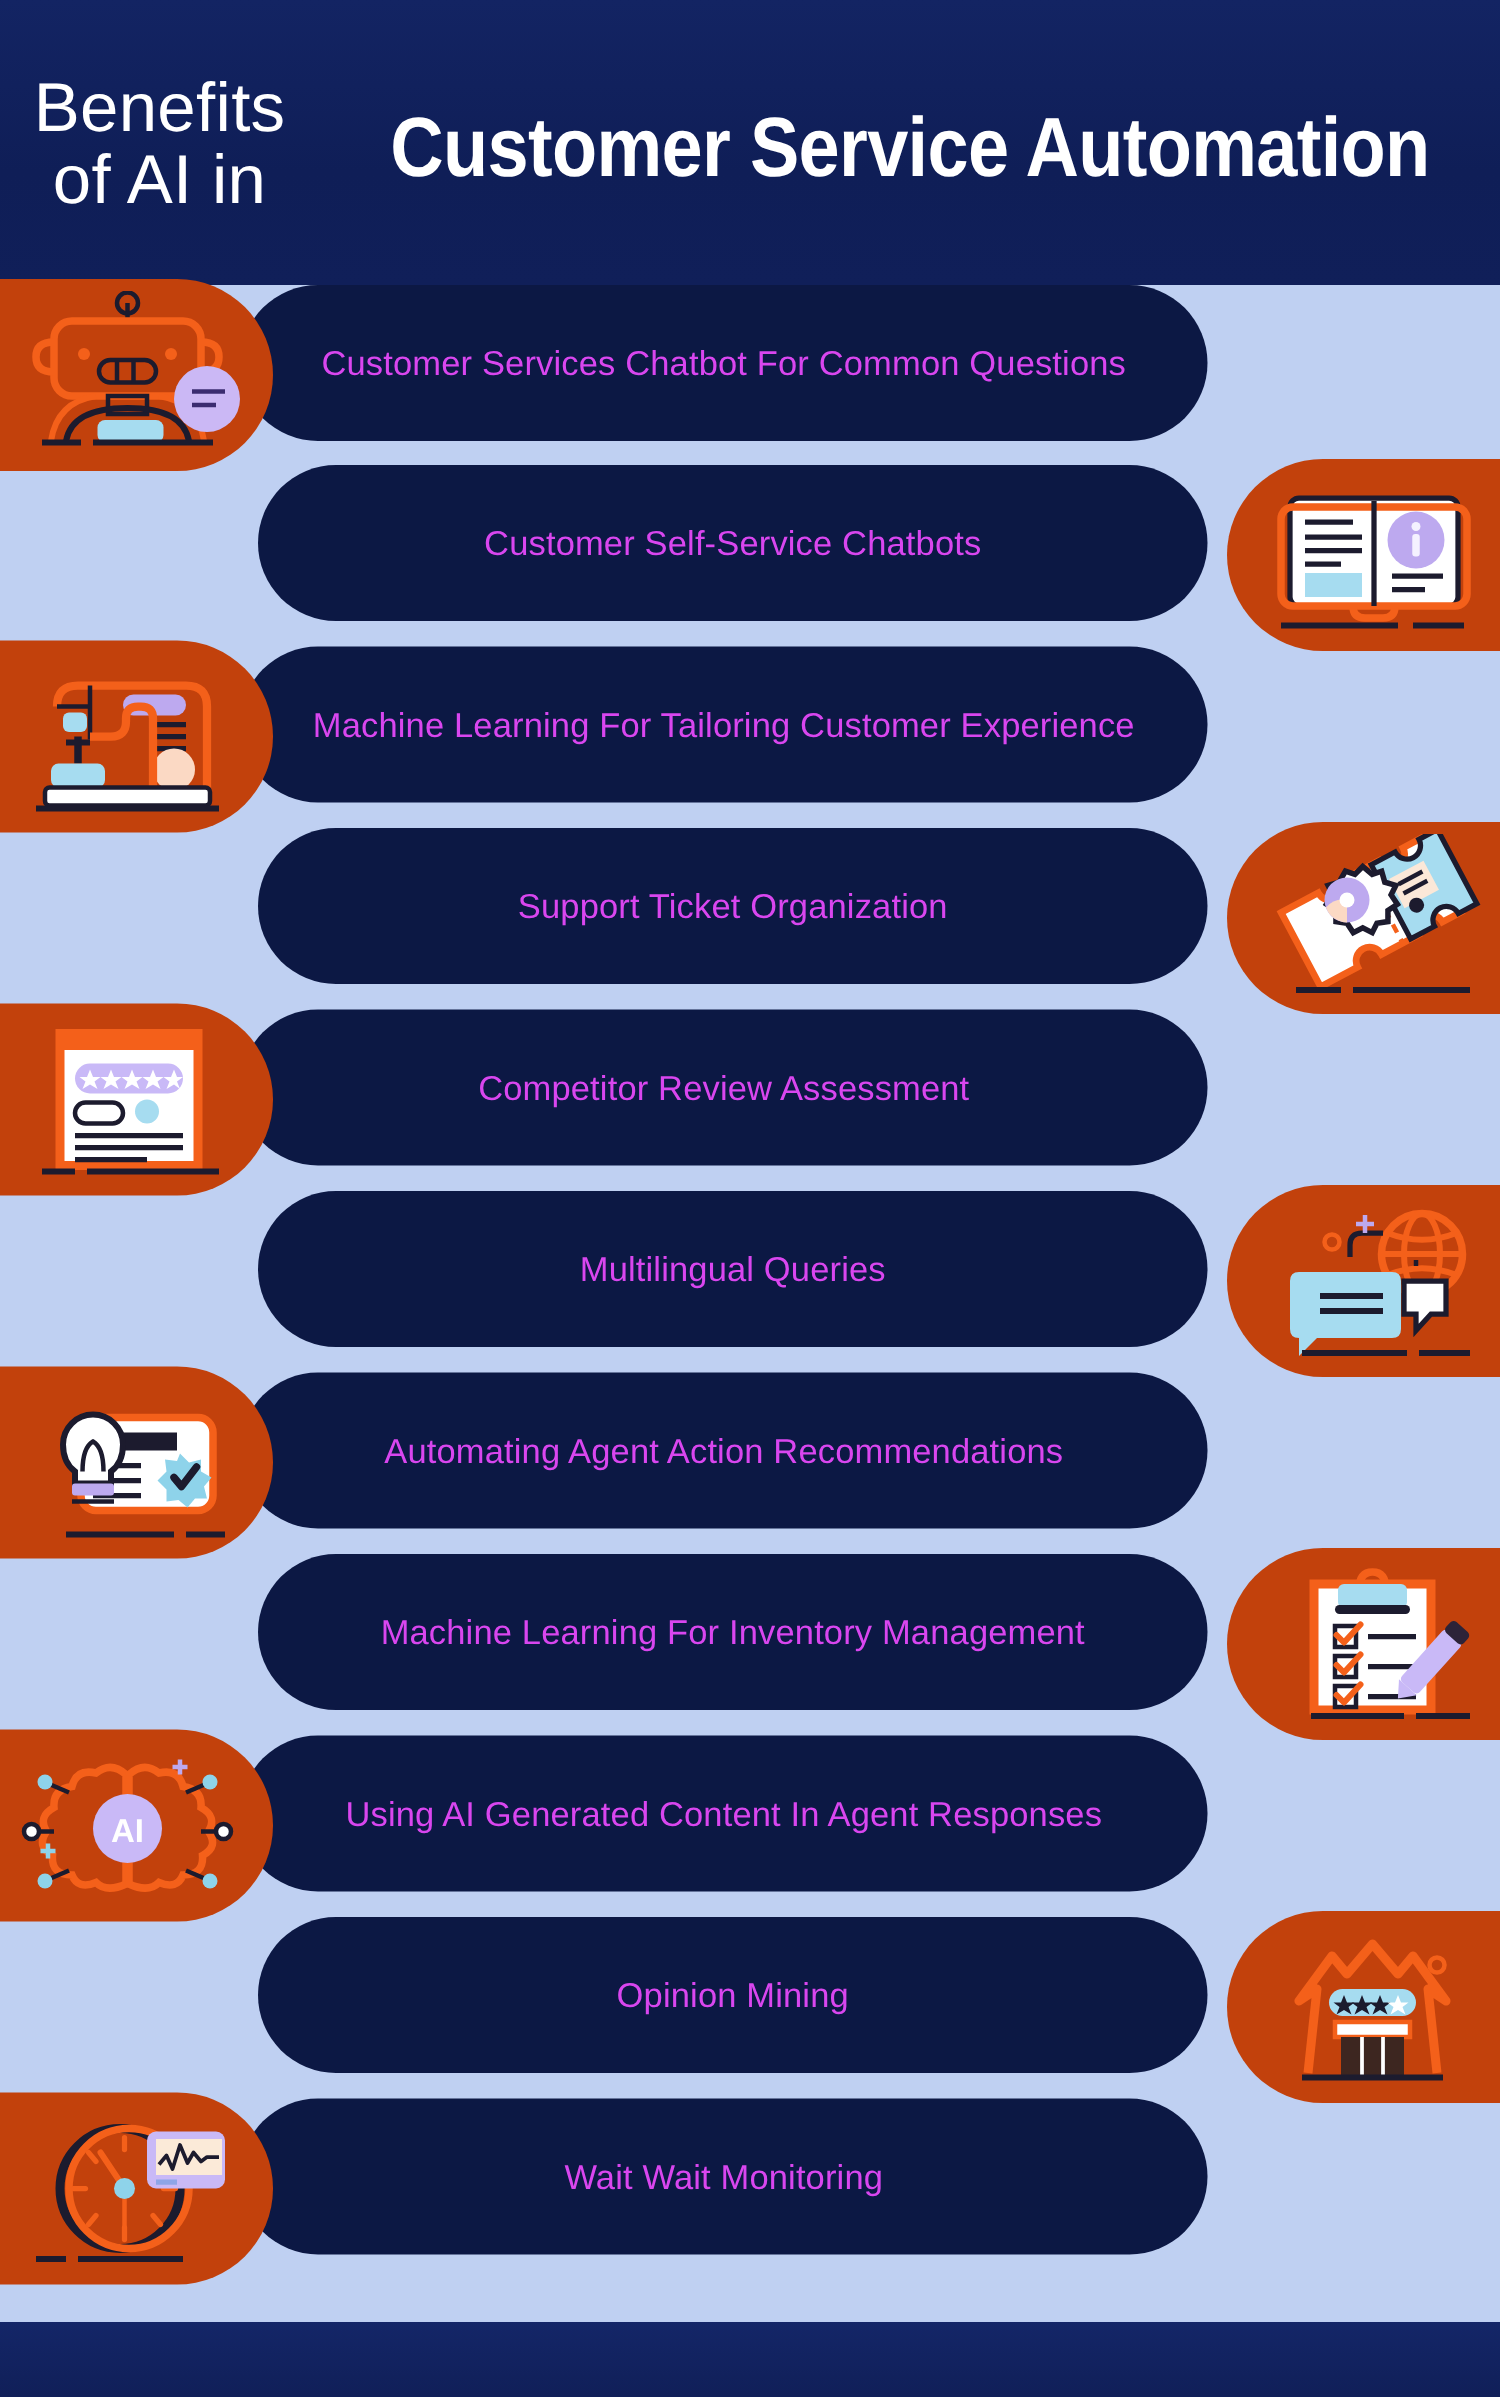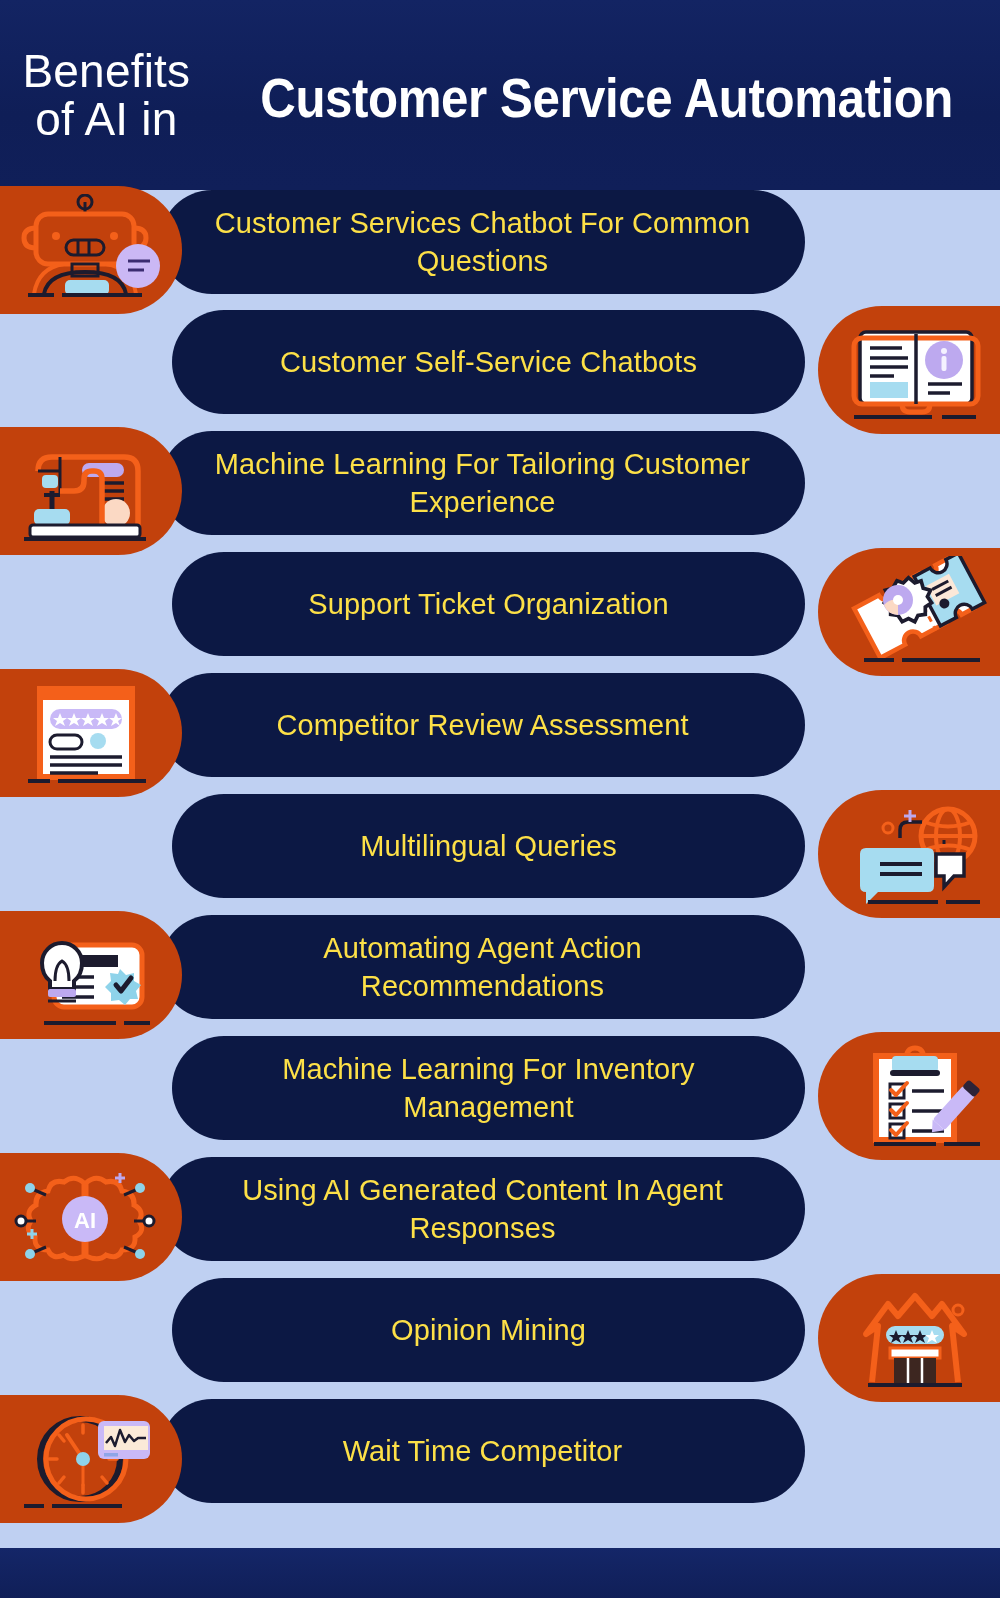--- a/index.html
+++ b/index.html
@@ -47,22 +47,22 @@
     position:absolute;
     height:104px;
     background:#0c1844;
     border-radius:56px;
     display:flex; align-items:center; justify-content:center;
     padding:0 26px;
   }
   .pill-left  { left:160px; right:195px; }
   .pill-right { left:172px; right:195px; }
   .pill span {
-    color:#fde047;
-    font-size:29px;
+    color:#d946ef;
+    font-size:23px;
     line-height:1.32;
     text-align:center;
     font-weight:400;
     letter-spacing:0.1px;
     display:block;
     max-width:560px;
   }
 
   
   .pod {
@@ -404,19 +404,19 @@
         <circle cx="73" cy="56" r="7" fill="#8ed3ea"></circle>
         <rect x="88" y="18" width="52" height="38" rx="6" fill="#c9b9f7"></rect>
         <rect x="94" y="23" width="44" height="24" fill="#fbead8"></rect>
         <path d="M96 40 l5 -6 l4 9 l5 -16 l5 12 l4 -7 l5 6 l4 -3 h8" fill="none" stroke="#1c1b2e" stroke-width="2.5" stroke-linejoin="round"></path>
         <rect x="94" y="50" width="14" height="3.5" fill="#8ea5e8"></rect>
         <line x1="14" y1="103" x2="34" y2="103" stroke="#1c1b2e" stroke-width="4"></line>
         <line x1="42" y1="103" x2="112" y2="103" stroke="#1c1b2e" stroke-width="4"></line>
       </svg>
     </div>
     <div class="pill pill-left">
-      <span>Wait Time Competitor</span>
+      <span>Wait Wait Monitoring</span>
     </div>
   </div>
 
 </div>
 
 <div class="footer"></div>
 
 </body></html>

